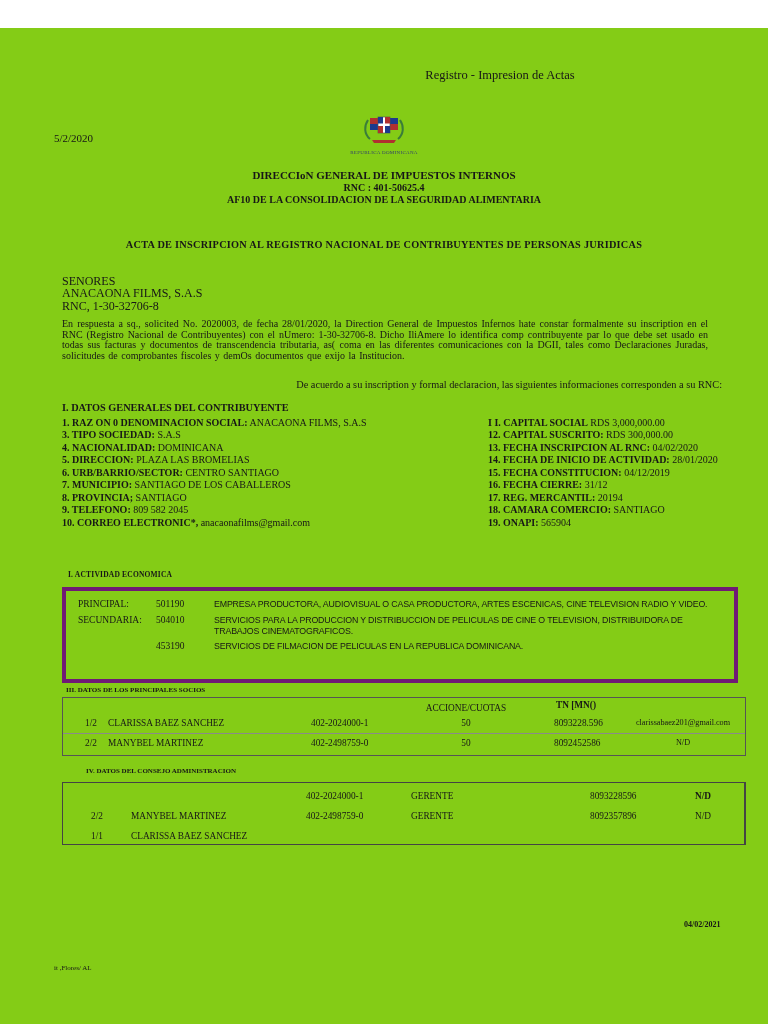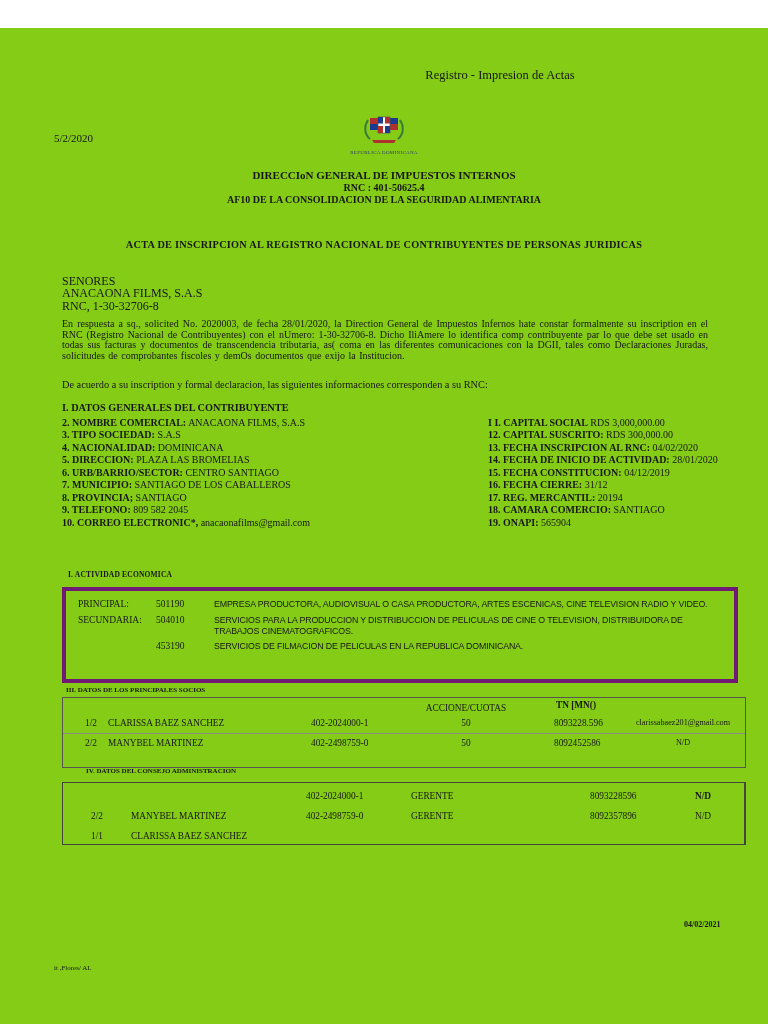--- a/index.html
+++ b/index.html
@@ -18,39 +18,39 @@
   .lh-a { font-size:11px; font-weight:bold; line-height:11.6px; }
   .lh-b { font-size:10px; font-weight:bold; line-height:12.4px; }
 
   .doc-title { top:211px; left:0; width:768px; text-align:center; font-size:10.3px;
                font-weight:bold; letter-spacing:0.25px; }
 
   .addressee { top:247px; left:62px; font-size:12px; line-height:12.4px; }
 
   .par1 { top:291px; left:62px; width:646px; font-size:10px; line-height:10.5px;
           text-align:justify; word-spacing:1px; }
-  .par2 { top:351px; left:62px; width:660px; font-size:10.3px; }
+  .par2 { top:351px; left:62px; width:660px; font-size:10.3px;text-align:right; }
 
   .gen-heading { top:374px; left:62px; font-size:10.3px; font-weight:bold; }
   .col-l { top:389px; left:62px; width:430px; font-size:10px; line-height:12.45px; }
   .col-r { top:389px; left:488px; width:272px; font-size:10px; line-height:12.45px; }
   .kv { white-space:nowrap; }
   .lab { font-weight:bold; }
 
   .act-heading { top:542px; left:68px; font-size:7.5px; font-weight:bold; letter-spacing:0.2px; }
   .act-box { top:559px; left:62px; width:676px; height:96px; border:4px solid #701a75;
              box-sizing:border-box; padding-top:8px; }
   .act-row { display:flex; padding-left:12px; margin-bottom:5px; }
   .act-tipo { width:78px; font-size:9.5px; flex:none; }
   .act-code { width:58px; font-size:9.5px; flex:none; }
   .act-desc { flex:1; font-family:"Liberation Sans", sans-serif; font-size:8.8px;
               letter-spacing:-0.15px; line-height:10.8px; padding-right:6px; }
 
   .soc-heading { top:658px; left:66px; font-size:7px; font-weight:bold; }
-  .soc-box { top:669px; left:62px; width:684px; height:71px; border:1px solid #555;
+  .soc-box { top:669px; left:62px; width:684px; height:59px; border:1px solid #555;
              box-sizing:border-box; }
   .soc-box span { position:absolute; font-size:9.3px; white-space:nowrap; }
   .sh-acc { left:340px; top:5px; width:126px; text-align:center; font-size:9px; }
   .sh-tn  { left:493px; top:2px; font-size:10.5px; font-weight:bold; }
   .sr1 { top:20px; } .sr2 { top:40px; }
   .sc-orden { left:22px; } .sc-nombre { left:45px; } .sc-doc { left:248px; }
   .sc-acc { left:340px; width:126px; text-align:center; }
   .sc-tel { left:491px; }
   .sc-mail { left:558px; width:124px; text-align:center; font-size:8.2px !important; }
   .soc-sep { position:absolute; left:0; right:0; top:35px; border-top:1px solid #8a8a8a; }
@@ -108,21 +108,21 @@
     <div>ANACAONA FILMS, S.A.S</div>
     <div>RNC, 1-30-32706-8</div>
   </div>
 
   <div class="abs par1">En respuesta a sq., solicited No. 2020003, de fecha 28/01/2020, la Direction General de Impuestos Infernos hate constar formalmente su inscription en el RNC (Registro Nacional de Contribuyentes) con el nUmero: 1-30-32706-8. Dicho IliAmere lo identifica comp contribuyente par lo que debe set usado en todas sus facturas y documentos de transcendencia tributaria, as( coma en las diferentes comunicaciones con la DGII, tales como Declaraciones Juradas, solicitudes de comprobantes fiscoles y demOs documentos que exijo la Institucion.</div>
   <div class="abs par2">De acuerdo a su inscription y formal declaracion, las siguientes informaciones corresponden a su RNC:</div>
 
   <div class="abs gen-heading">I. DATOS GENERALES DEL CONTRIBUYENTE</div>
 
   <div class="abs col-l">
-    <div class="kv"><span class="lab">2. NOMBRE COMERCIAL:</span> <span>ANACAONA FILMS, S.A.S</span></div>
+    <div class="kv"><span class="lab">1. RAZ ON 0 DENOMINACION SOCIAL:</span> <span>ANACAONA FILMS, S.A.S</span></div>
     <div class="kv"><span class="lab">3. TIPO SOCIEDAD:</span> <span>S.A.S</span></div>
     <div class="kv"><span class="lab">4. NACIONALIDAD:</span> <span>DOMINICANA</span></div>
     <div class="kv"><span class="lab">5. DIRECCION:</span> <span>PLAZA LAS BROMELIAS</span></div>
     <div class="kv"><span class="lab">6. URB/BARRIO/SECTOR:</span> <span>CENTRO SANTIAGO</span></div>
     <div class="kv"><span class="lab">7. MUNICIPIO:</span> <span>SANTIAGO DE LOS CABALLEROS</span></div>
     <div class="kv"><span class="lab">8. PROVINCIA;</span> <span>SANTIAGO</span></div>
     <div class="kv"><span class="lab">9. TELEFONO:</span> <span>809 582 2045</span></div>
     <div class="kv"><span class="lab">10. CORREO ELECTRONIC*,</span> <span>anacaonafilms@gmail.com</span></div>
   </div>
 

